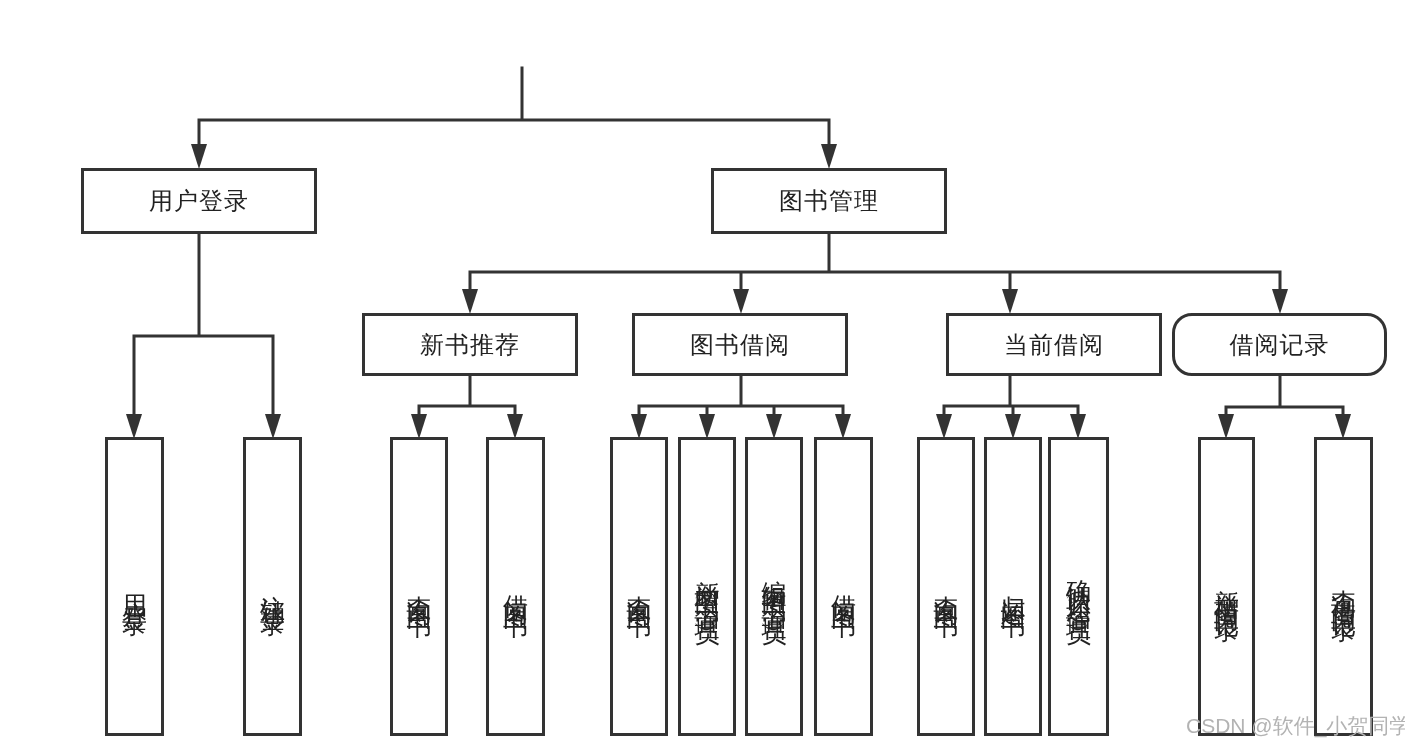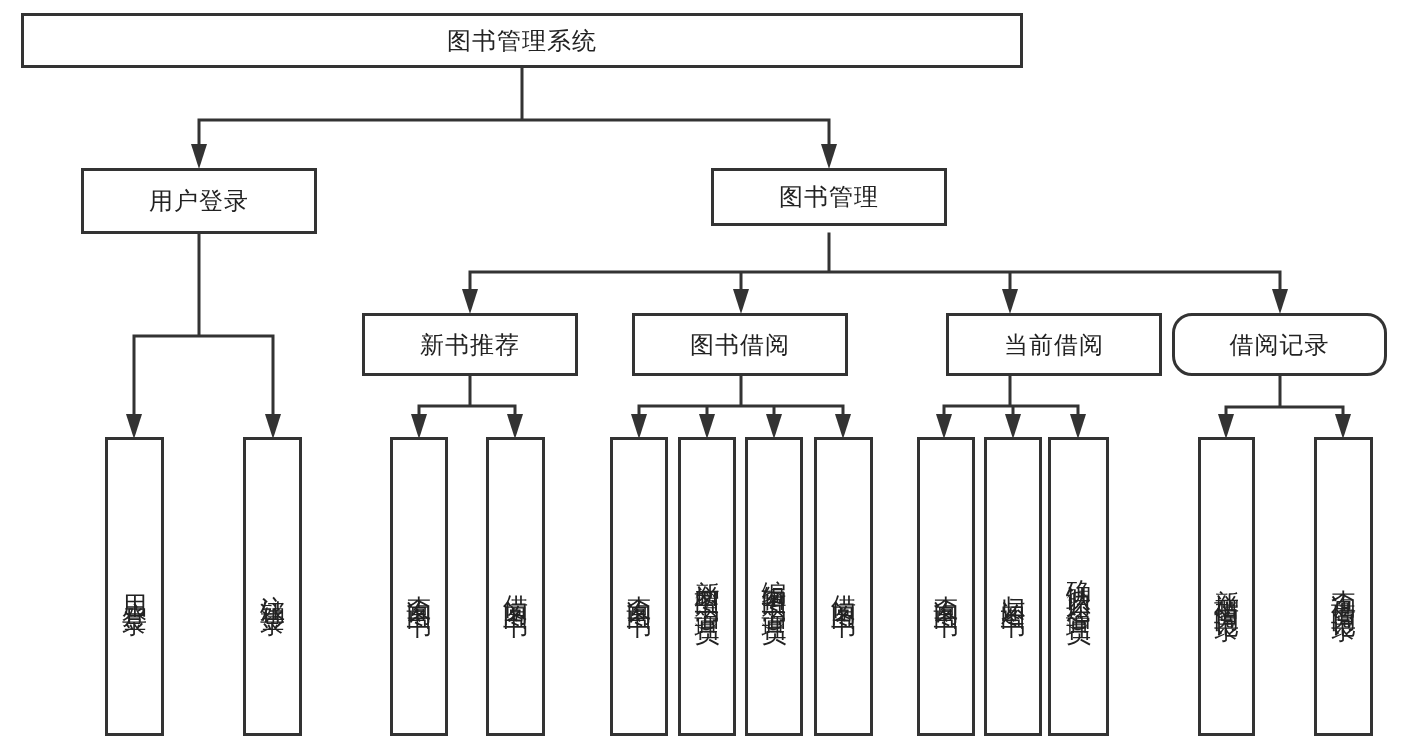--- a/index.html
+++ b/index.html
@@ -100,24 +100,23 @@
     <path d="M1010 376 V406 M944 406 H1078 M944 406 V416 M1013 406 V416 M1078 406 V416"></path>
     <polygon points="936,414 952,414 944,439"></polygon>
     <polygon points="1005,414 1021,414 1013,439"></polygon>
     <polygon points="1070,414 1086,414 1078,439"></polygon>
 
     <path d="M1280 376 V407 M1226 407 H1343 M1226 407 V416 M1343 407 V416"></path>
     <polygon points="1218,414 1234,414 1226,439"></polygon>
     <polygon points="1335,414 1351,414 1343,439"></polygon>
   </svg>
 
-  <div class="node h" style="left:21px; top:13px; width:1002px; height:55px;">图书管理系统</div>
 
   <div class="node h" style="left:81px; top:168px; width:236px; height:66px;">用户登录</div>
-  <div class="node h" style="left:711px; top:168px; width:236px; height:58px;">图书管理</div>
+  <div class="node h" style="left:711px; top:168px; width:236px; height:66px;">图书管理</div>
 
   <div class="node h" style="left:362px; top:313px; width:216px; height:63px;">新书推荐</div>
   <div class="node h" style="left:632px; top:313px; width:216px; height:63px;">图书借阅</div>
   <div class="node h" style="left:902px; top:313px; width:216px; height:63px;margin-left:44px;">当前借阅</div>
   <div class="node h" style="left:1172px; top:313px; width:215px; height:63px;border-radius:20px;">借阅记录</div>
 
   <div class="node v" style="left:105px; top:437px; width:59px; height:299px;">用户登录</div>
   <div class="node v" style="left:243px; top:437px; width:59px; height:299px;">注销登录</div>
 
   <div class="node v" style="left:390px; top:437px; width:58px; height:299px;">查询图书</div>
@@ -128,14 +127,15 @@
   <div class="node v" style="left:745px; top:437px; width:58px; height:299px;">编辑图书（管理员）</div>
   <div class="node v" style="left:814px; top:437px; width:59px; height:299px;">借阅图书</div>
 
   <div class="node v" style="left:917px; top:437px; width:58px; height:299px;">查询图书</div>
   <div class="node v" style="left:984px; top:437px; width:58px; height:299px;">归还图书</div>
   <div class="node v" style="left:1048px; top:437px; width:61px; height:299px;">确认归还（管理员）</div>
 
   <div class="node v" style="left:1198px; top:437px; width:57px; height:299px;">新增借阅记录</div>
   <div class="node v" style="left:1314px; top:437px; width:59px; height:299px;">查询借阅记录</div>
 
+  <div class="watermark">CSDN @软件_小贺同学</div>
 
 </div>
 
 </body></html>

